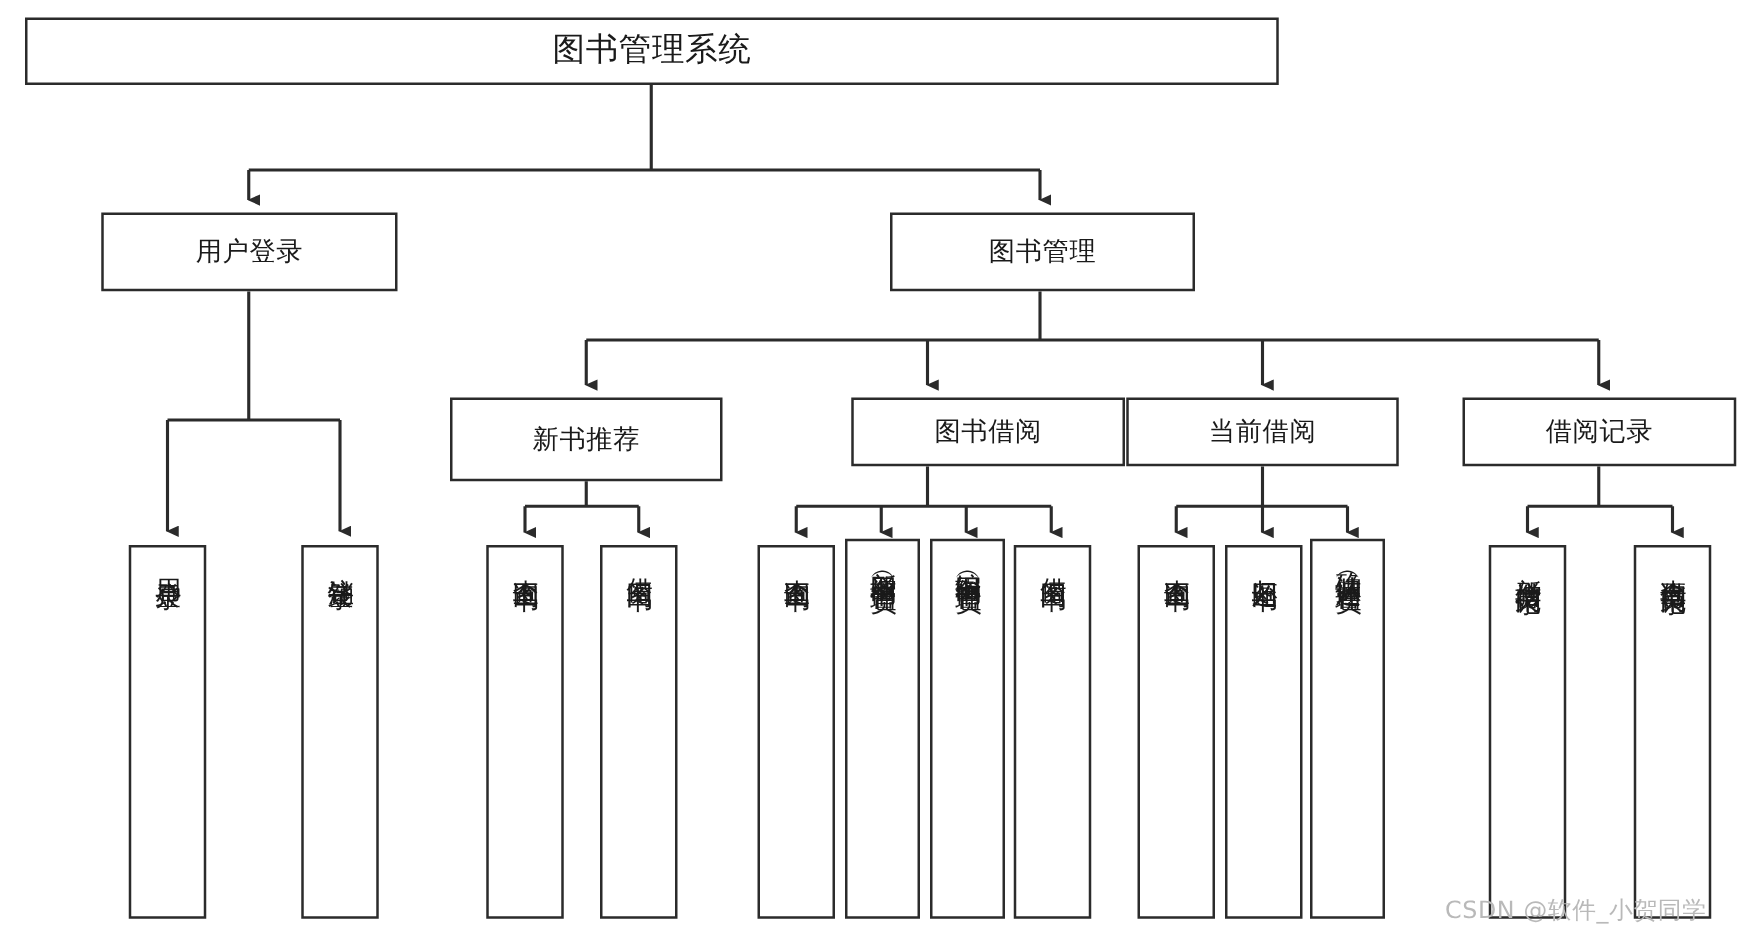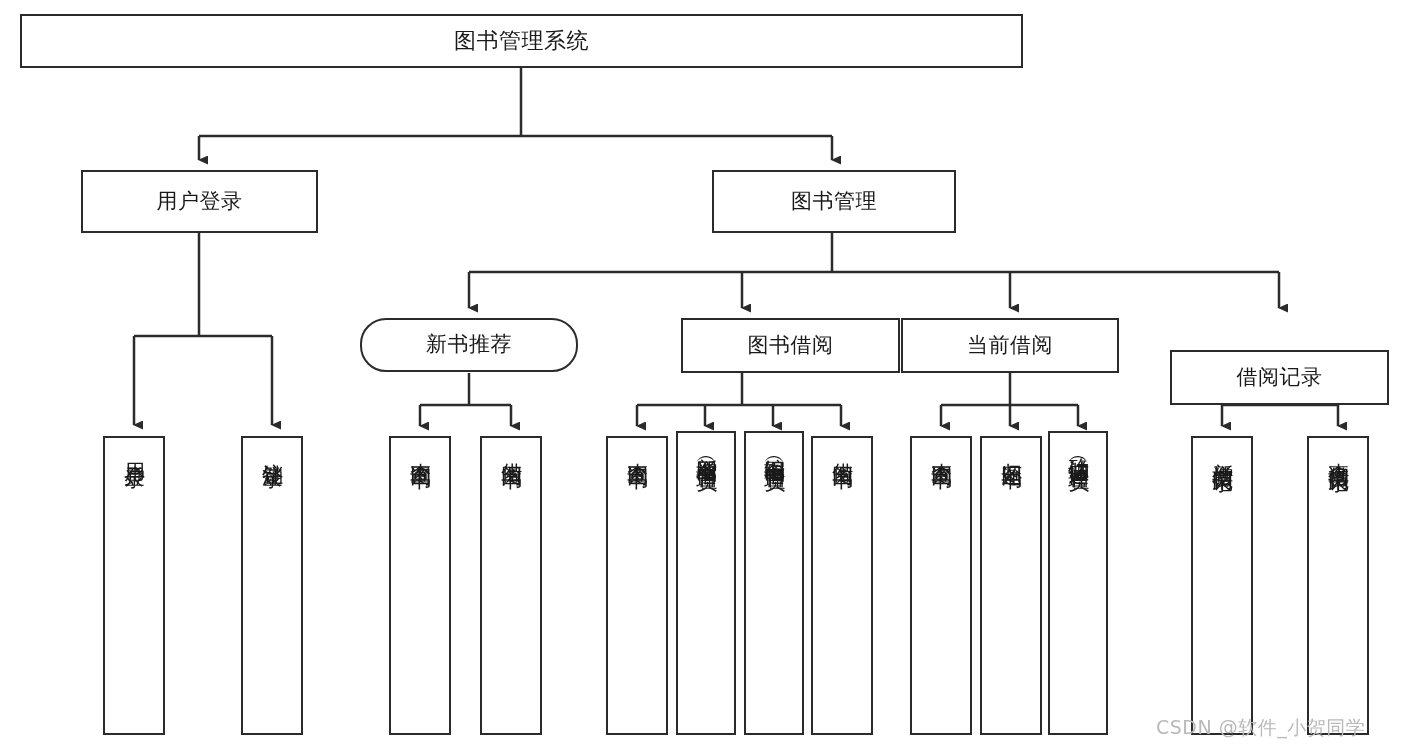--- a/index.html
+++ b/index.html
@@ -39,21 +39,21 @@
   .node-label {
     display: block;
     letter-spacing: 0.5px;
   }
   .node.horizontal .node-label {
     font-size: 21px;
     line-height: 1.2;
     white-space: nowrap;
   }
   .node.root .node-label {
-    font-size: 22px;
+    font-size: 26px;
   }
   .node.vertical {
     align-items: flex-start;
     justify-content: center;
     padding-top: 8px;
   }
   .node.vertical .node-label {
     writing-mode: vertical-rl;
     text-orientation: upright;
     font-size: 21px;
@@ -129,30 +129,30 @@
     <span class="node-label">图书管理系统</span>
   </div>
 
   <div class="node horizontal" style="left:81px; top:170px; width:237px; height:63px;">
     <span class="node-label">用户登录</span>
   </div>
   <div class="node horizontal" style="left:712px; top:170px; width:244px; height:63px;">
     <span class="node-label">图书管理</span>
   </div>
 
-  <div class="node horizontal" style="left:360px; top:318px; width:218px; height:54px;border-radius:26px;">
+  <div class="node horizontal" style="left:360px; top:318px; width:218px; height:67px;">
     <span class="node-label">新书推荐</span>
   </div>
   <div class="node horizontal" style="left:633px; top:318px; width:219px; height:55px;margin-left:48px;">
     <span class="node-label">图书借阅</span>
   </div>
   <div class="node horizontal" style="left:901px; top:318px; width:218px; height:55px;text-align:center;">
     <span class="node-label">当前借阅</span>
   </div>
-  <div class="node horizontal" style="left:1170px; top:318px; width:219px; height:55px;margin-top:32px;">
+  <div class="node horizontal" style="left:1170px; top:318px; width:219px; height:55px;">
     <span class="node-label">借阅记录</span>
   </div>
 
   <div class="node vertical" style="left:103px; top:436px; width:62px; height:299px;">
     <span class="node-label">用户登录</span>
   </div>
   <div class="node vertical" style="left:241px; top:436px; width:62px; height:299px;">
     <span class="node-label">注销登录</span>
   </div>
 

